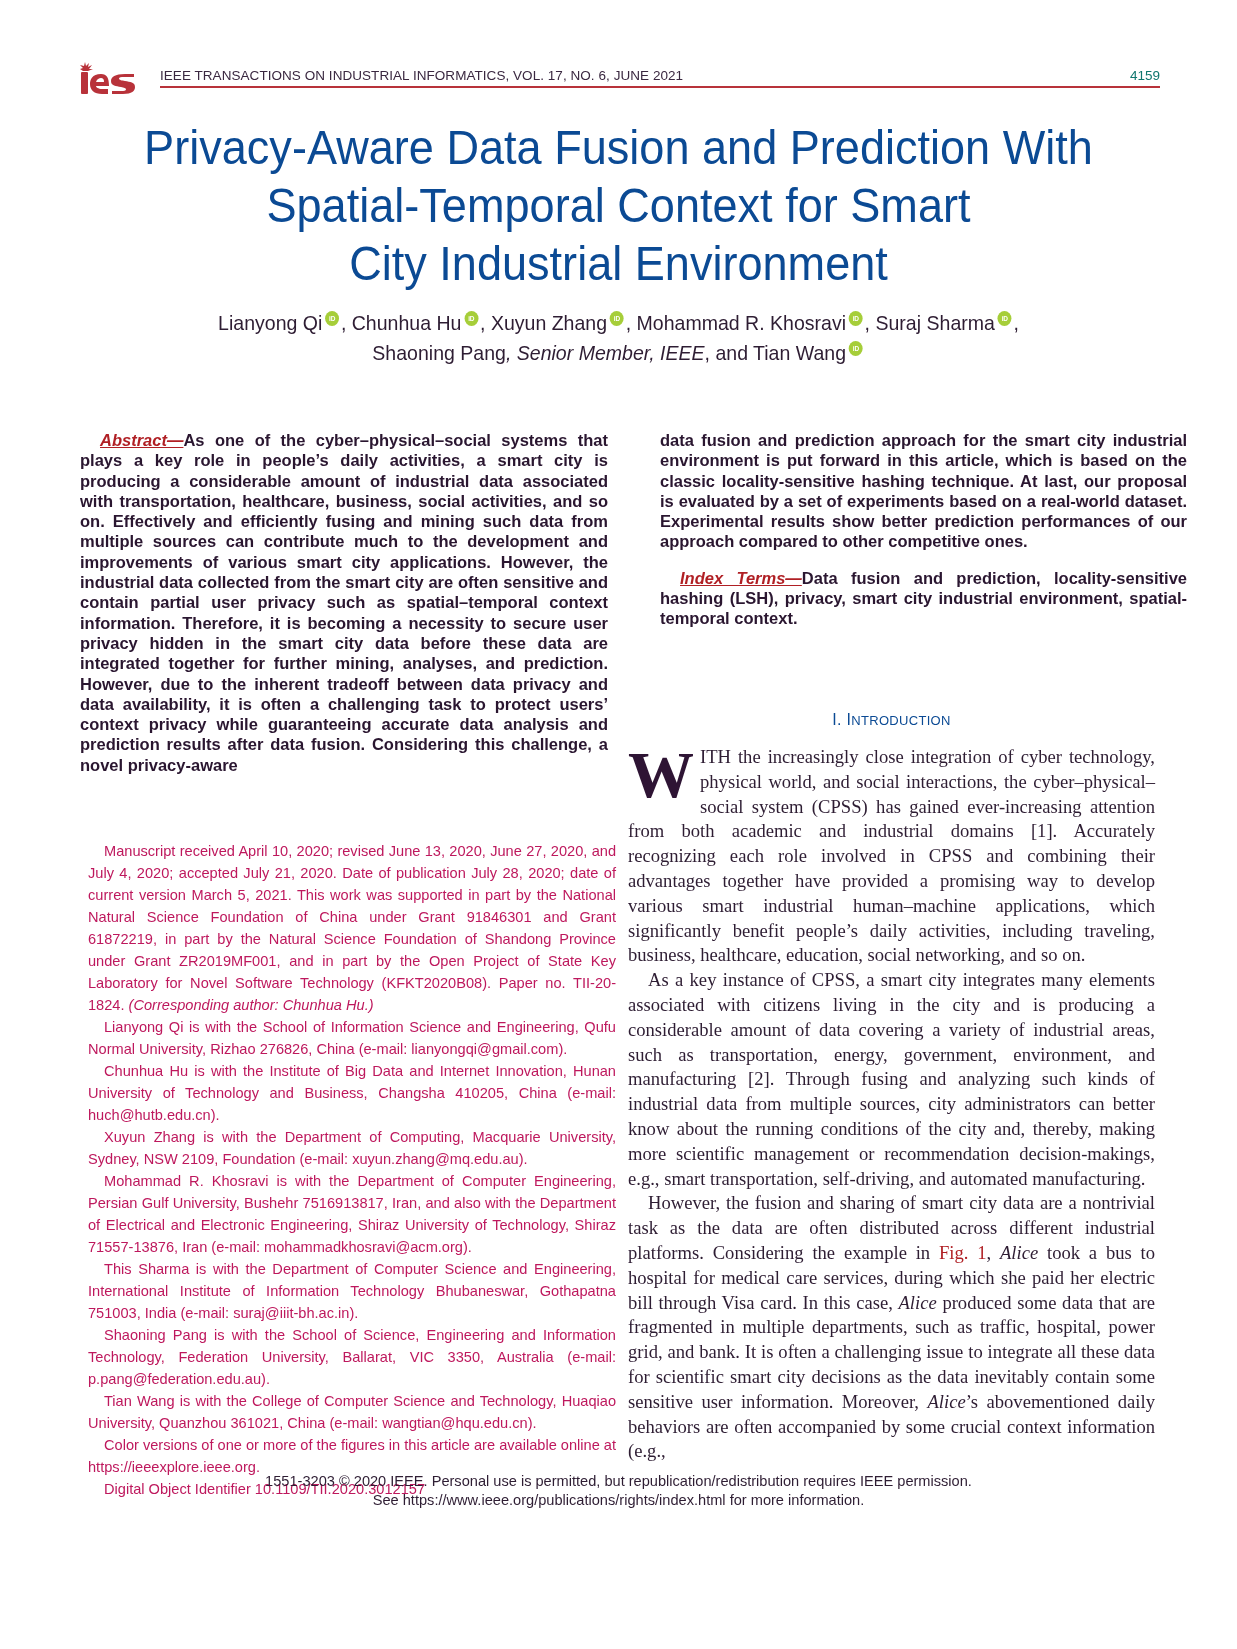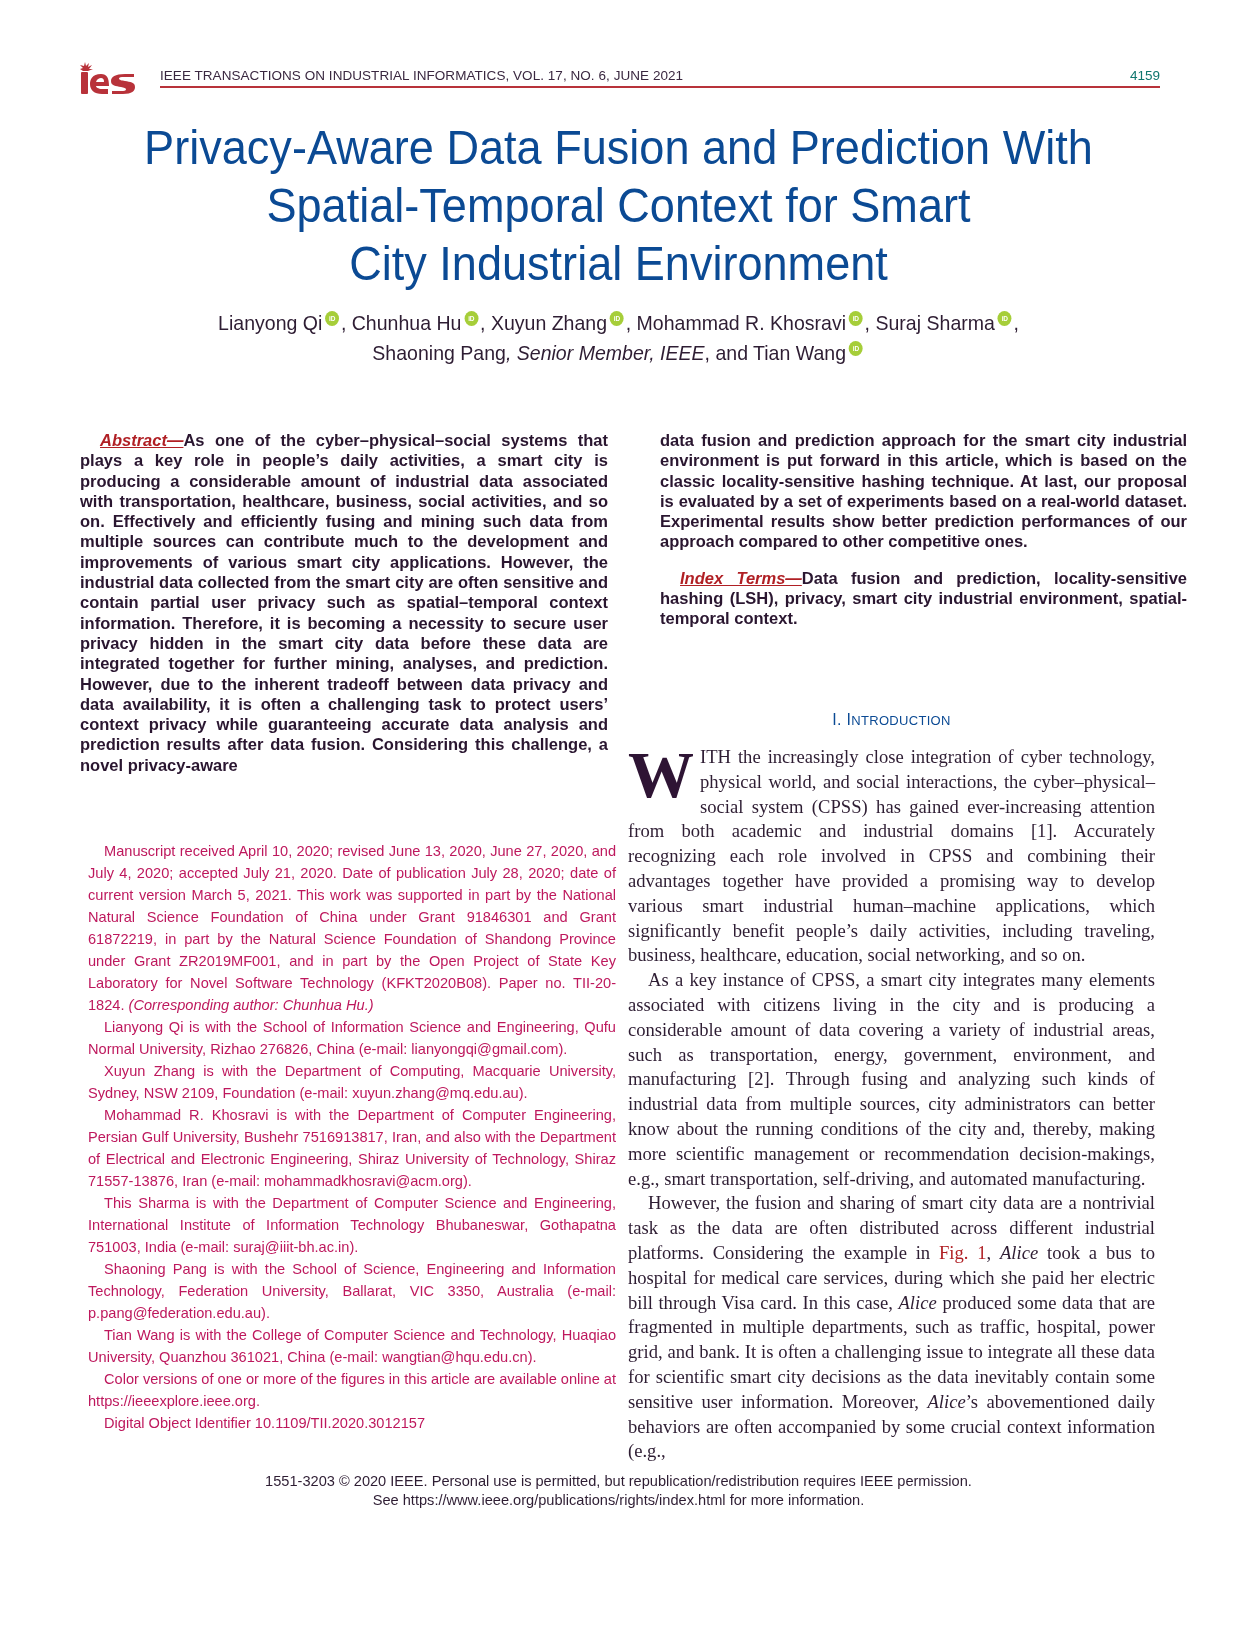--- a/index.html
+++ b/index.html
@@ -81,20 +81,21 @@
 <div class="abs abs-col abs-left indent"><span class="red-it">Abstract—</span><span>As one of the cyber–physical–social systems that plays a key role in people’s daily activities, a smart city is producing a considerable amount of industrial data associated with transportation, healthcare, business, social activities, and so on. Effectively and efficiently fusing and mining such data from multiple sources can contribute much to the development and improvements of various smart city applications. However, the industrial data collected from the smart city are often sensitive and contain partial user privacy such as spatial–temporal context information. Therefore, it is becoming a necessity to secure user privacy hidden in the smart city data before these data are integrated together for further mining, analyses, and prediction. However, due to the inherent tradeoff between data privacy and data availability, it is often a challenging task to protect users’ context privacy while guaranteeing accurate data analysis and prediction results after data fusion. Considering this challenge, a novel privacy-aware</span></div>
 
 <div class="abs abs-col abs-right">
   <div>data fusion and prediction approach for the smart city industrial environment is put forward in this article, which is based on the classic locality-sensitive hashing technique. At last, our proposal is evaluated by a set of experiments based on a real-world dataset. Experimental results show better prediction performances of our approach compared to other competitive ones.</div>
   <div class="idx indent"><span class="red-it">Index Terms—</span><span>Data fusion and prediction, locality-sensitive hashing (LSH), privacy, smart city industrial environment, spatial-temporal context.</span></div>
 </div>
 
 <div class="abs foot">
   <p><span>Manuscript received April 10, 2020; revised June 13, 2020, June 27, 2020, and July 4, 2020; accepted July 21, 2020. Date of publication July 28, 2020; date of current version March 5, 2021. This work was supported in part by the National Natural Science Foundation of China under Grant 91846301 and Grant 61872219, in part by the Natural Science Foundation of Shandong Province under Grant ZR2019MF001, and in part by the Open Project of State Key Laboratory for Novel Software Technology (KFKT2020B08). Paper no. TII-20-1824. </span><span class="it">(Corresponding author: Chunhua Hu.)</span></p>
   <p>Lianyong Qi is with the School of Information Science and Engineering, Qufu Normal University, Rizhao 276826, China (e-mail: lianyongqi@gmail.com).</p>
+  <p>Chunhua Hu is with the Institute of Big Data and Internet Innovation, Hunan University of Technology and Business, Changsha 410205, China (e-mail: huch@hutb.edu.cn).</p>
   <p>Xuyun Zhang is with the Department of Computing, Macquarie University, Sydney, NSW 2109, Foundation (e-mail: xuyun.zhang@mq.edu.au).</p>
   <p>Mohammad R. Khosravi is with the Department of Computer Engineering, Persian Gulf University, Bushehr 7516913817, Iran, and also with the Department of Electrical and Electronic Engineering, Shiraz University of Technology, Shiraz 71557-13876, Iran (e-mail: mohammadkhosravi@acm.org).</p>
   <p>This Sharma is with the Department of Computer Science and Engineering, International Institute of Information Technology Bhubaneswar, Gothapatna 751003, India (e-mail: suraj@iiit-bh.ac.in).</p>
   <p>Shaoning Pang is with the School of Science, Engineering and Information Technology, Federation University, Ballarat, VIC 3350, Australia (e-mail: p.pang@federation.edu.au).</p>
   <p>Tian Wang is with the College of Computer Science and Technology, Huaqiao University, Quanzhou 361021, China (e-mail: wangtian@hqu.edu.cn).</p>
   <p>Color versions of one or more of the figures in this article are available online at https://ieeexplore.ieee.org.</p>
   <p>Digital Object Identifier 10.1109/TII.2020.3012157</p>
 </div>
 
 <div class="abs sec-head"><span>I. </span><span>I</span><span class="sc">NTRODUCTION</span></div>

